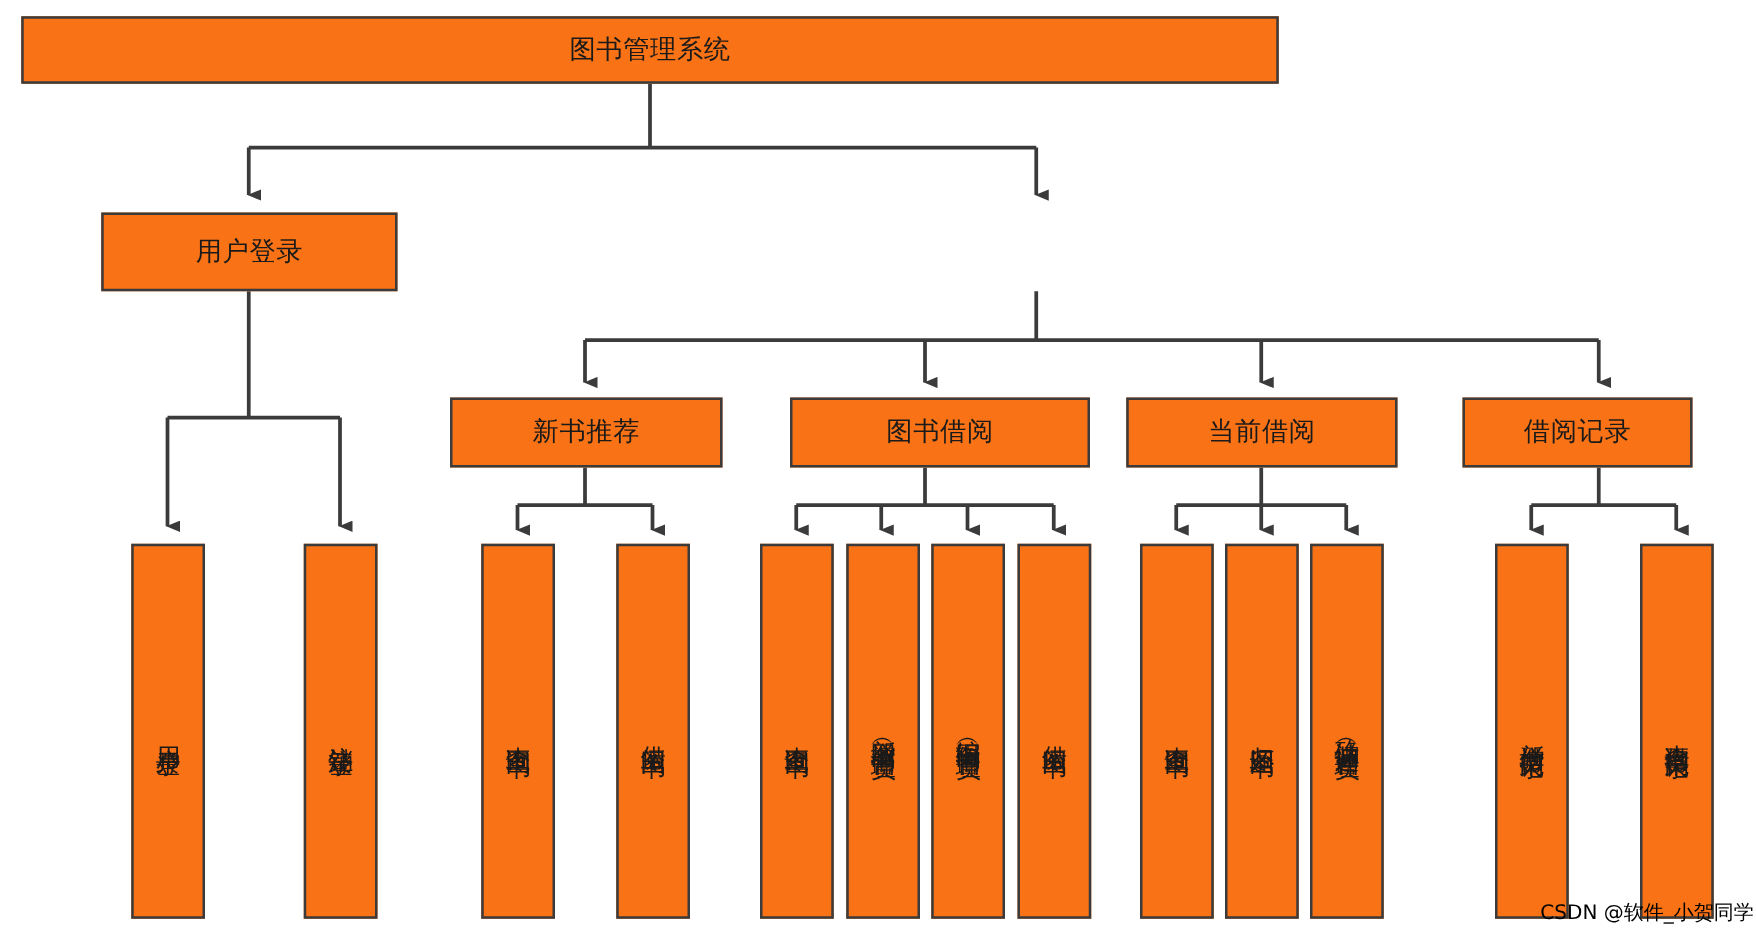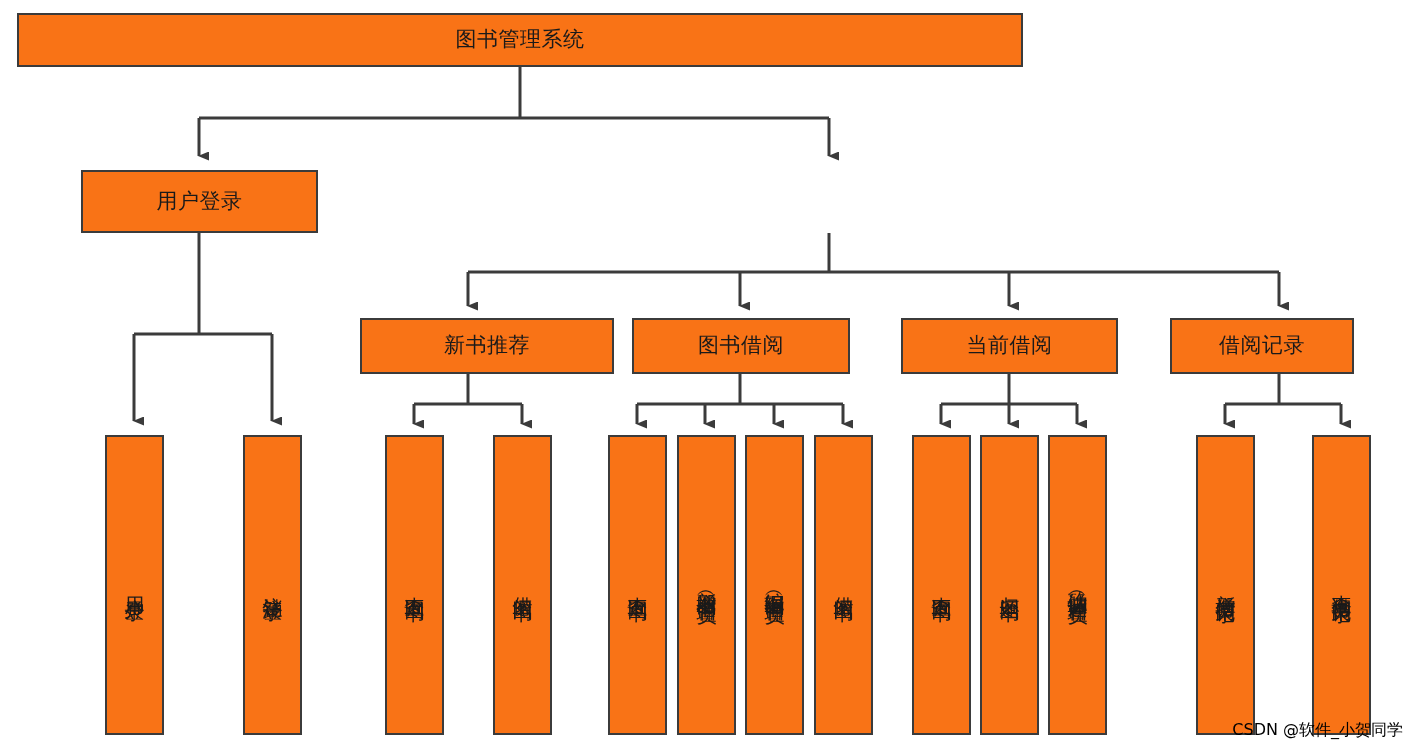--- a/index.html
+++ b/index.html
@@ -131,25 +131,25 @@
 
   <div class="node-box" style="left:17px; top:13px; width:1006px; height:54px;">
     <span class="node-label-h">图书管理系统</span>
   </div>
 
   <div class="node-box" style="left:81px; top:170px; width:237px; height:63px;">
     <span class="node-label-h">用户登录</span>
   </div>
 
 
-  <div class="node-box" style="left:360px; top:318px; width:254px; height:56px;">
+  <div class="node-box" style="left:360px; top:318px; width:218px; height:56px;">
     <span class="node-label-h">新书推荐</span>
   </div>
 
-  <div class="node-box" style="left:632px; top:318px; width:218px; height:56px;">
+  <div class="node-box" style="left:632px; top:318px; width:240px; height:56px;">
     <span class="node-label-h">图书借阅</span>
   </div>
 
   <div class="node-box" style="left:901px; top:318px; width:217px; height:56px;">
     <span class="node-label-h">当前借阅</span>
   </div>
 
   <div class="node-box" style="left:1170px; top:318px; width:184px; height:56px;">
     <span class="node-label-h">借阅记录</span>
   </div>

